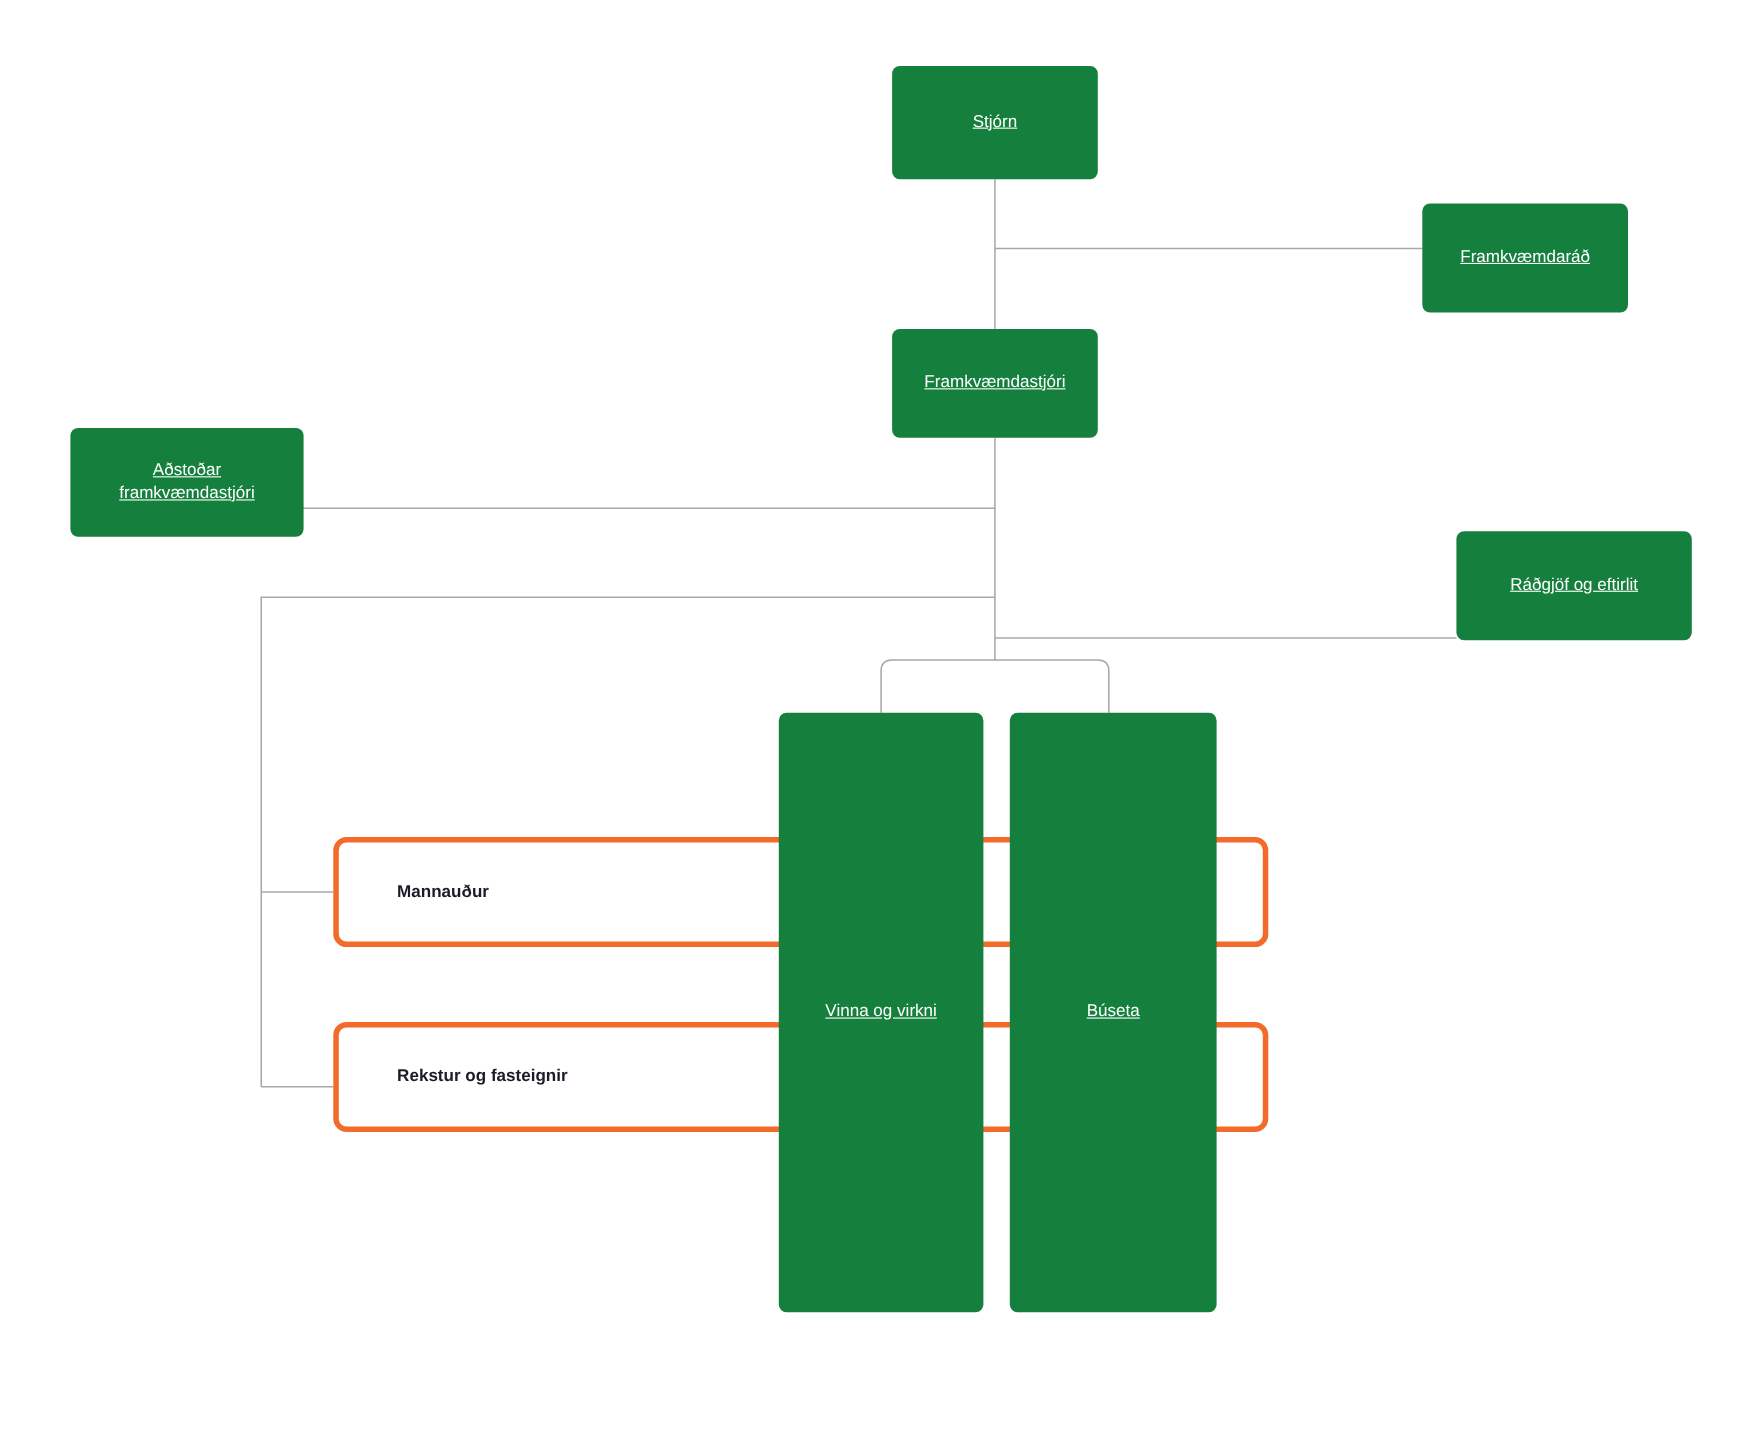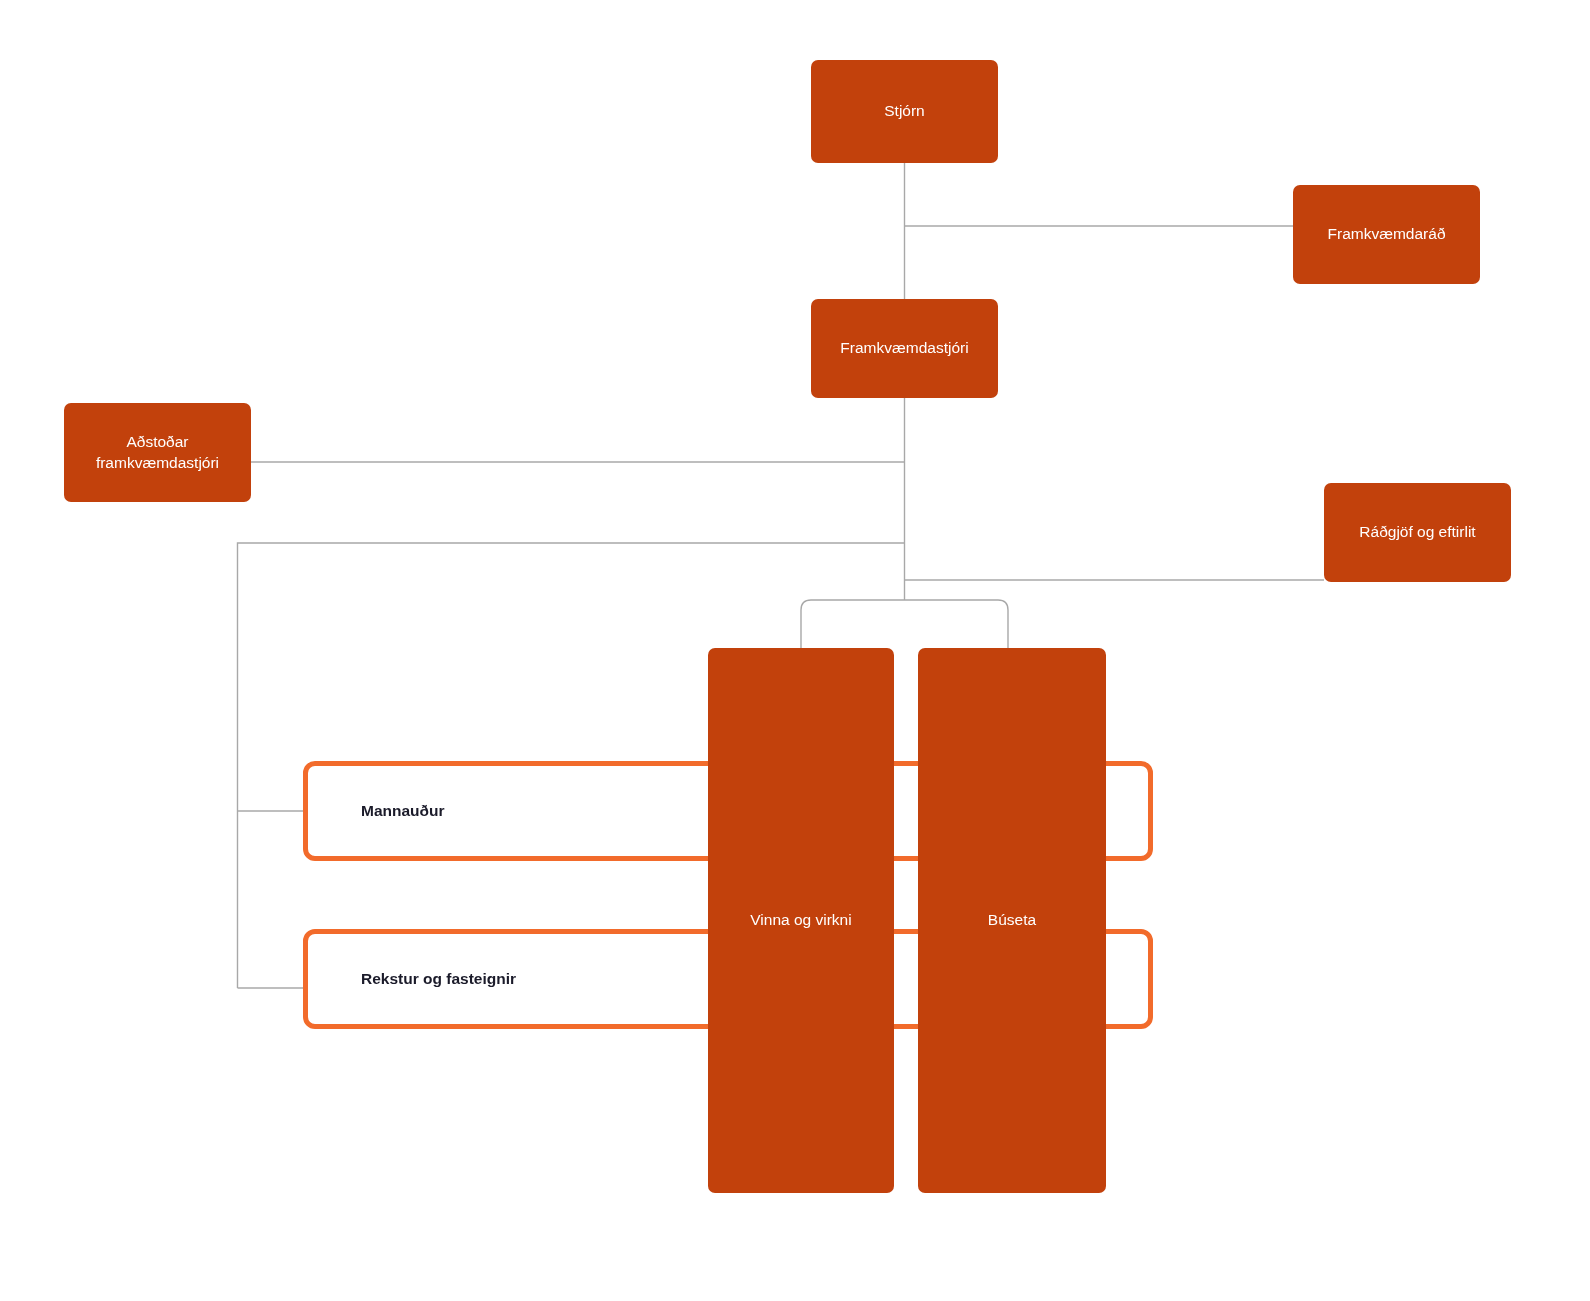--- a/index.html
+++ b/index.html
@@ -33,27 +33,28 @@
   .node {
     position: absolute;
     box-sizing: border-box;
     display: flex;
     align-items: center;
     justify-content: center;
     text-align: center;
     border-radius: 7px;
   }
   .node-blue {
-    background: #c2410c;
+    background: #15803d;
     color: #ffffff;
     font-size: 15.5px;
     line-height: 1.35;
     font-weight: 400;
     z-index: 3;
     padding: 4px 10px;
+    text-decoration: underline;
   }
   .node-orange {
     background: #ffffff;
     border: 5px solid #f26b2b;
     border-radius: 12px;
     color: #1b1b2a;
     font-size: 15.5px;
     font-weight: bold;
     justify-content: flex-start;
     text-align: left;
@@ -96,26 +97,26 @@
   </div>
 
   <div class="node node-blue" style="left:1293px; top:185px; width:187px; height:99px;align-items:center;">
     <span class="node-label">Framkvæmdaráð</span>
   </div>
 
   <div class="node node-blue" style="left:811px; top:299px; width:187px; height:99px;">
     <span class="node-label">Framkvæmdastjóri</span>
   </div>
 
-  <div class="node node-blue" style="left:64px; top:403px; width:187px; height:99px;">
+  <div class="node node-blue" style="left:64px; top:389px; width:212px; height:99px;">
     <span class="node-label">Aðstoðar
 framkvæmdastjóri</span>
   </div>
 
-  <div class="node node-blue" style="left:1324px; top:483px; width:187px; height:99px;">
+  <div class="node node-blue" style="left:1324px; top:483px; width:214px; height:99px;">
     <span class="node-label">Ráðgjöf og eftirlit</span>
   </div>
 
   <div class="node node-orange" style="left:303px; top:761px; width:850px; height:100px;">
     <span class="node-label">Mannauður</span>
   </div>
 
   <div class="node node-orange" style="left:303px; top:929px; width:850px; height:100px;">
     <span class="node-label">Rekstur og fasteignir</span>
   </div>

